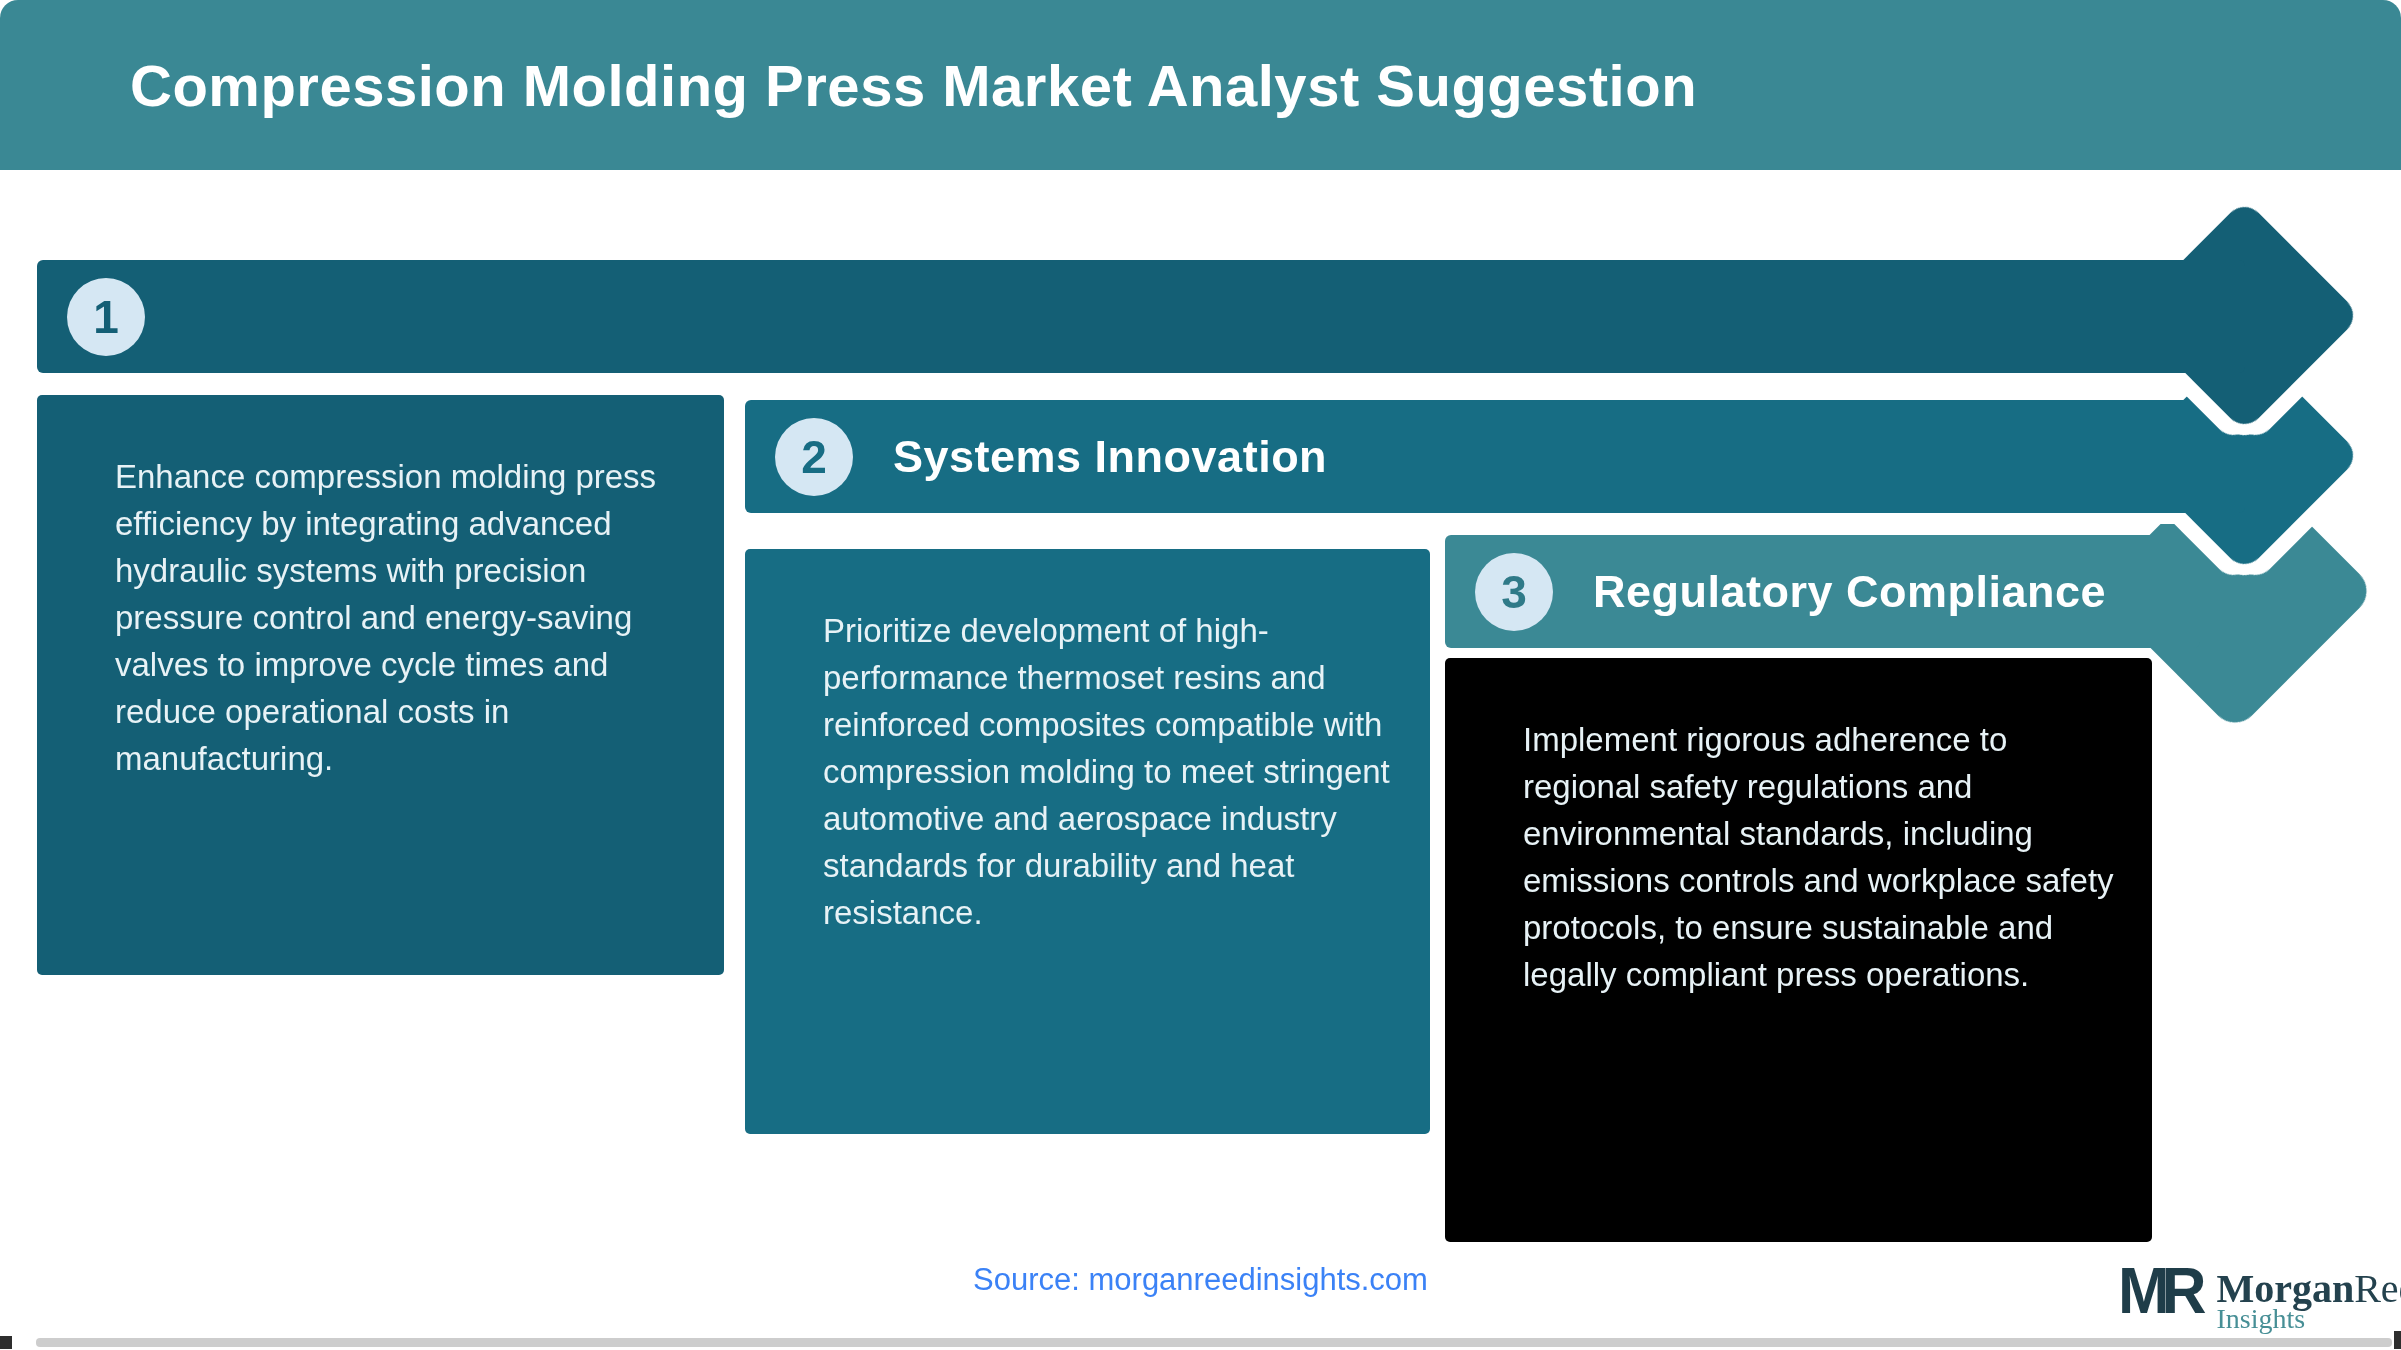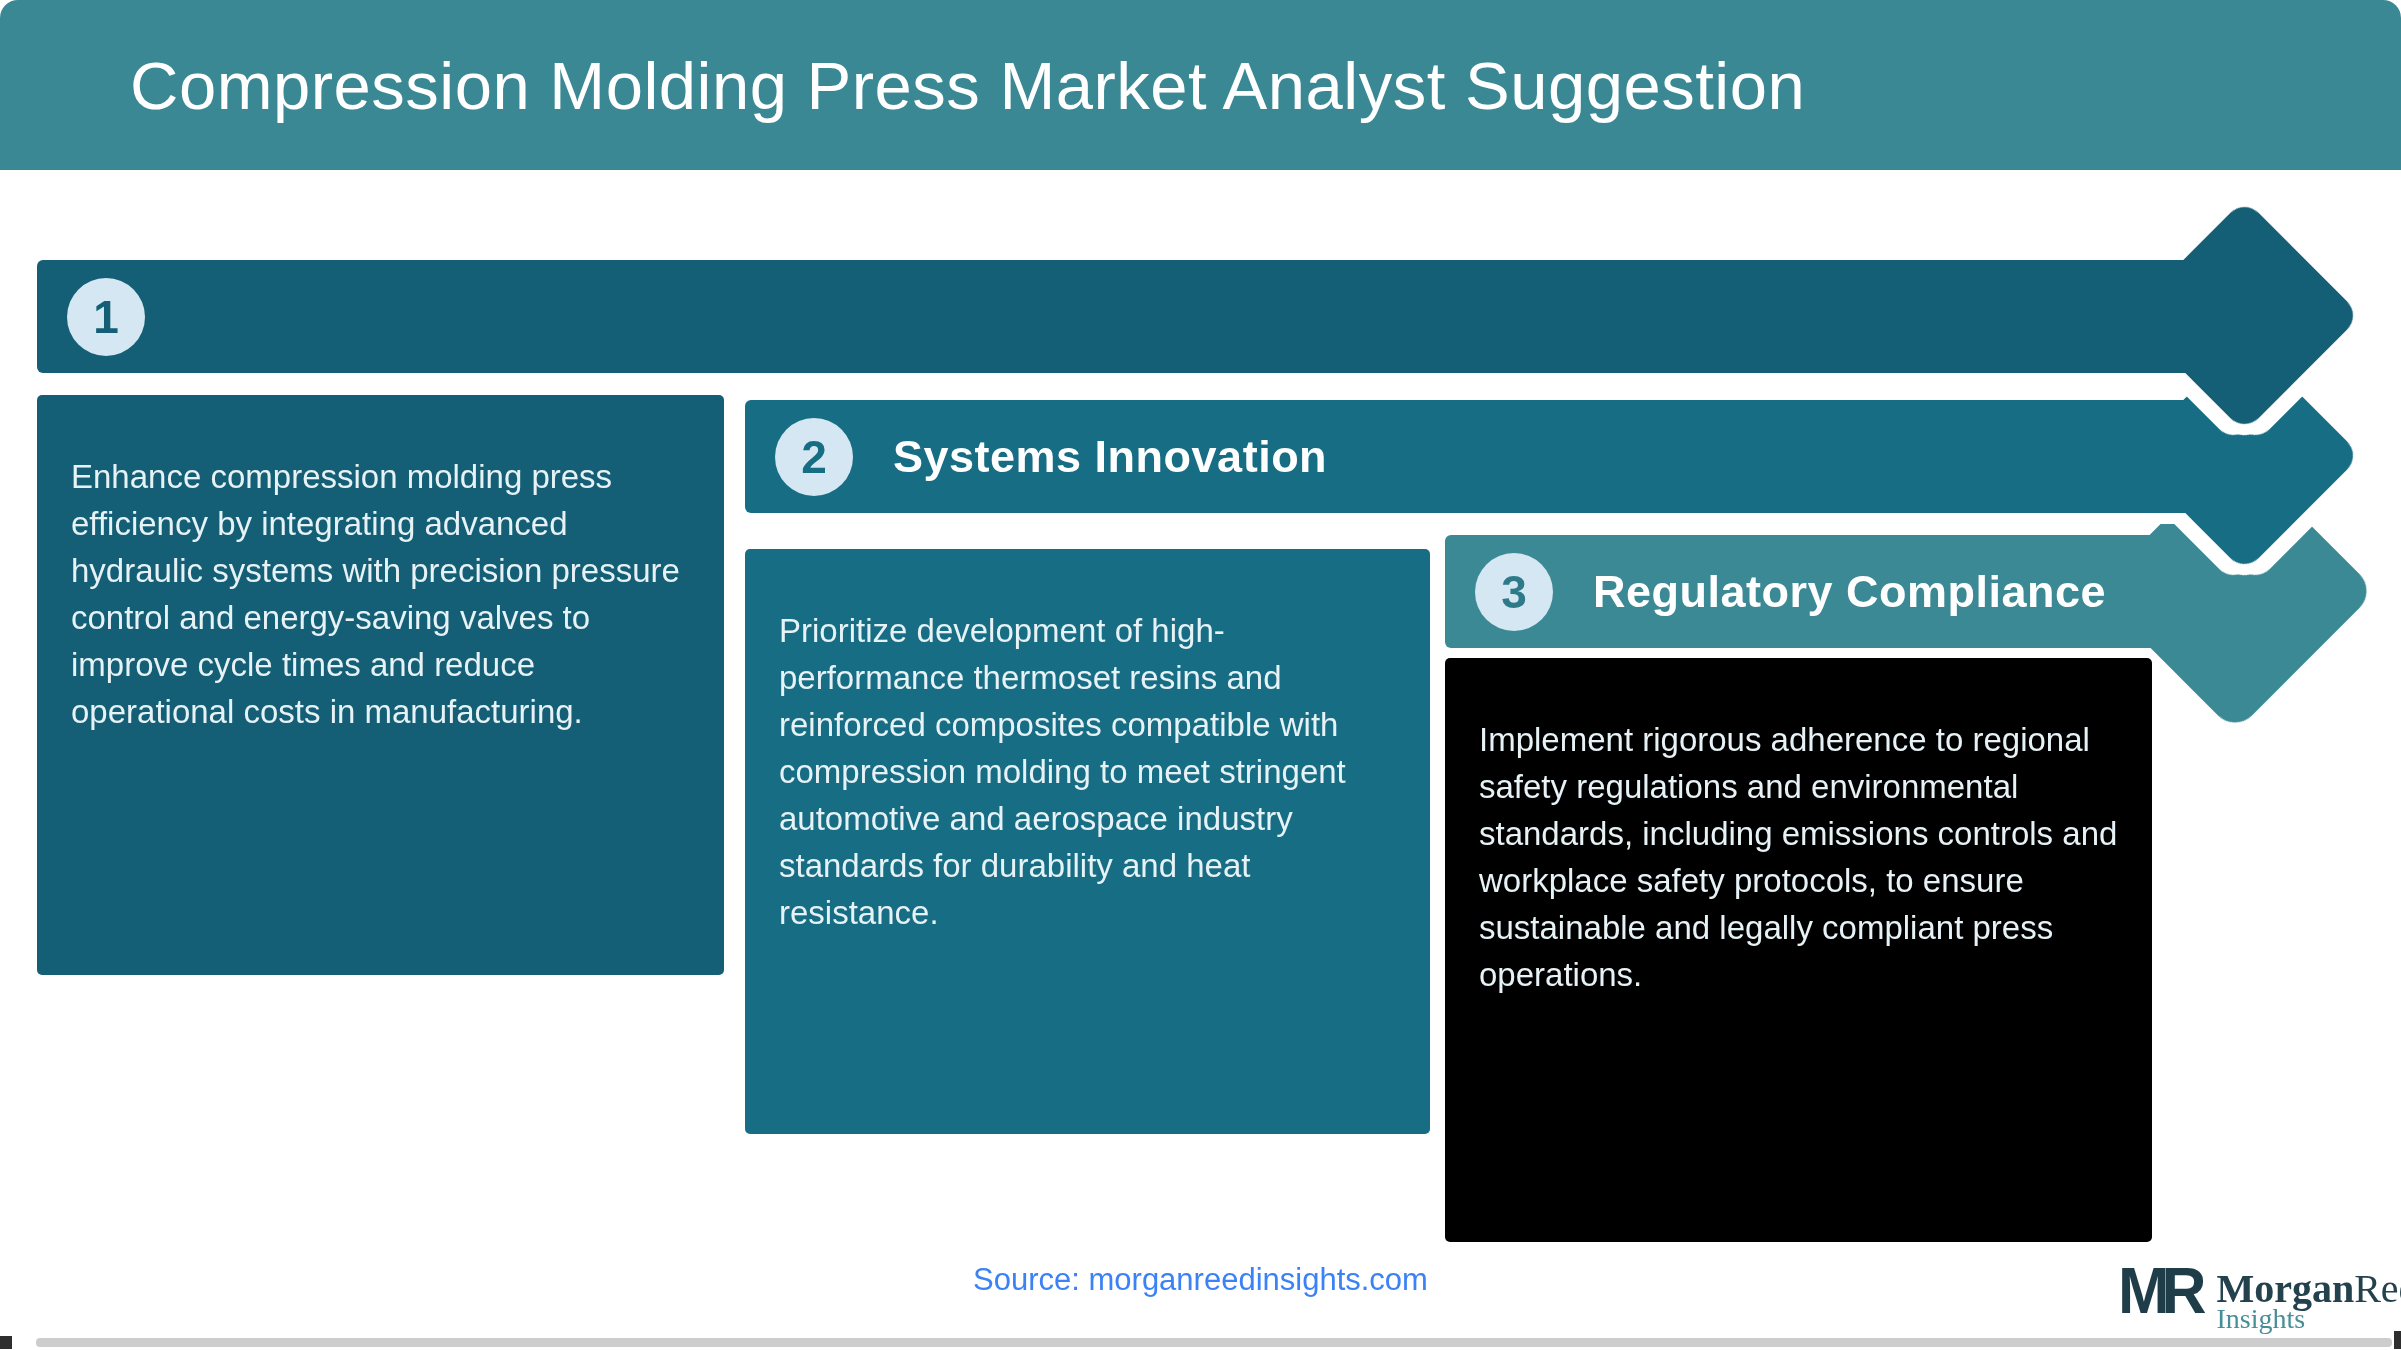--- a/index.html
+++ b/index.html
@@ -2,21 +2,21 @@
 <html><head>
 <meta charset="utf-8">
 <style>
   html,body{margin:0;padding:0;background:#ffffff;}
   #canvas{position:relative;width:2401px;height:1350px;background:#ffffff;overflow:hidden;
           font-family:"Liberation Sans", sans-serif;}
 
   
   .header{position:absolute;left:0;top:0;width:2401px;height:170px;background:#3A8894;
           border-radius:18px 18px 0 0;display:flex;align-items:center;}
-  .header h1{margin:0 0 0 130px;font-size:67px;font-weight:400;color:#ffffff;letter-spacing:.5px;}
+  .header h1{margin:0 0 0 130px;font-size:58px;font-weight:700;color:#ffffff;letter-spacing:.5px;}
 
   
   .banner{position:absolute;left:0;top:0;width:2401px;height:0;
           filter:drop-shadow(11px 0 0 #ffffff) drop-shadow(-11px 0 0 #ffffff)
                  drop-shadow(0 11px 0 #ffffff) drop-shadow(0 -11px 0 #ffffff);}
   .banner1{z-index:30;} .banner2{z-index:20;} .banner3{z-index:10;}
   .band{position:absolute;display:flex;align-items:center;border-radius:6px;}
   .banner1 .band{left:37px;top:260px;width:2208px;height:113px;background:#145F75;}
   .banner2 .band{left:745px;top:400px;width:1500px;height:113px;background:#176D84;}
   .banner3 .band{left:1445px;top:535px;width:755px;height:113px;background:#3B8995;}
@@ -31,21 +31,21 @@
   .banner1 .num-circle{color:#145F75;}
   .banner2 .num-circle{color:#176D84;}
   .banner3 .num-circle{color:#2F7A88;}
   .band-label{margin-left:40px;font-size:45px;font-weight:700;color:#ffffff;letter-spacing:.5px;}
 
   
   .desc-box{position:absolute;z-index:15;border-radius:5px;}
   .box1{left:37px;top:395px;width:687px;height:580px;background:#145F75;}
   .box2{left:745px;top:530px;width:685px;height:585px;background:#176D84;margin-top:19px;}
   .box3{left:1445px;top:658px;width:707px;height:584px;background:#000000;}
-  .desc-box p{margin:0;padding:58px 28px 0 34px;font-size:33px;line-height:47px;
+  .desc-box p{margin:0;padding:58px 28px 0 78px;font-size:33px;line-height:47px;
               color:#E7F2F6;font-weight:400;}
 
   
   .source{position:absolute;left:0;top:1262px;width:2401px;text-align:center;z-index:5;
           font-size:31px;color:#3b82f6;}
   .logo{position:absolute;left:2118px;top:1248px;display:flex;align-items:center;z-index:40;}
   .monogram{font-size:62px;font-weight:900;color:#1F3D49;letter-spacing:-8px;line-height:62px;
             transform:scaleY(1.05);}
   .logo-text{margin-left:18px;font-family:"Liberation Serif", serif;line-height:30px;}
   .logo-line1{font-size:40px;color:#24424E;margin-top:26px;}

